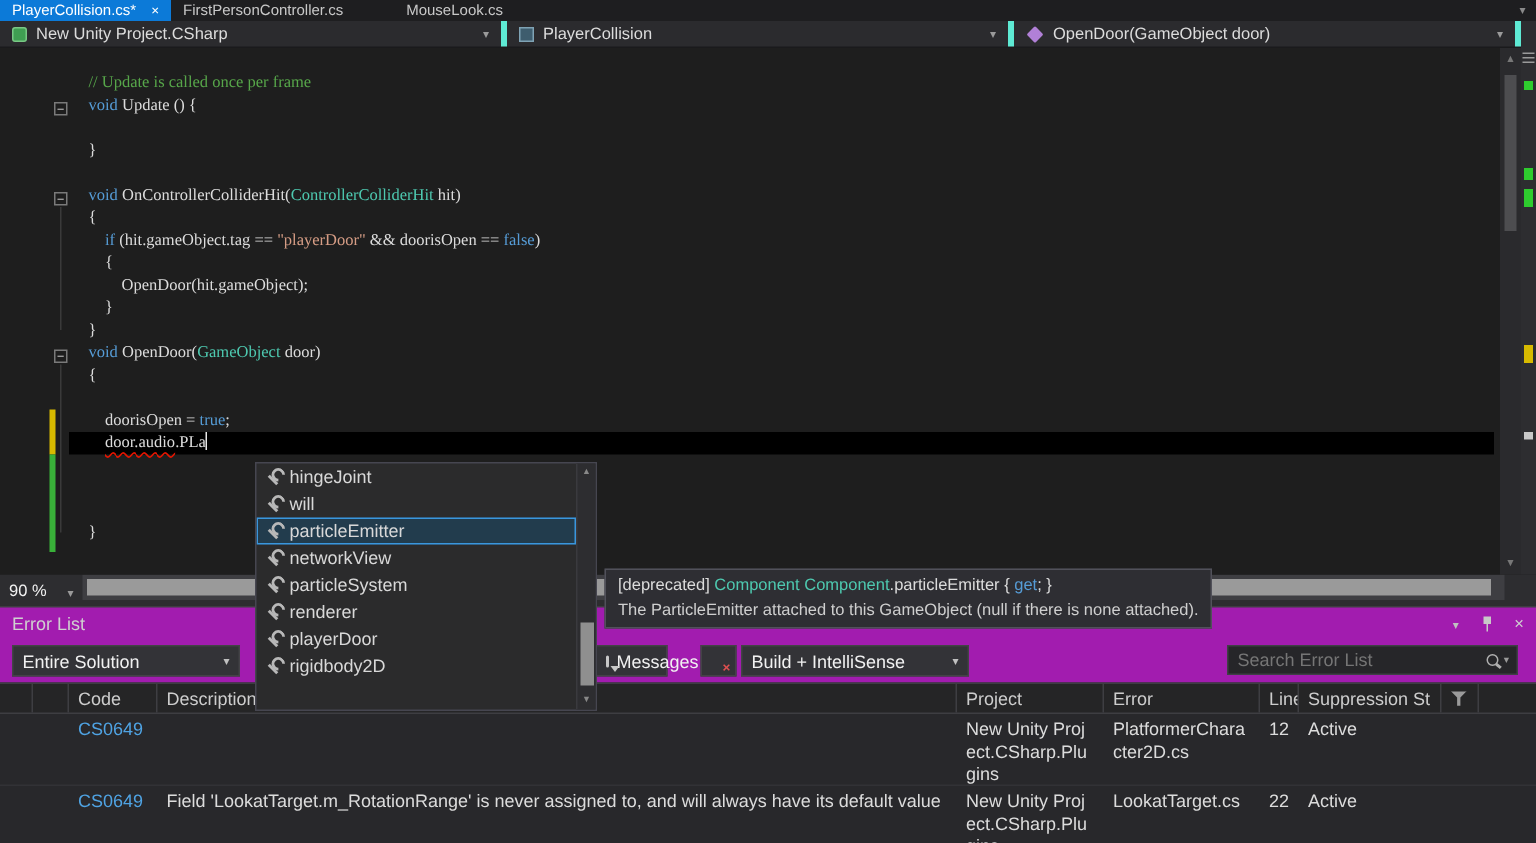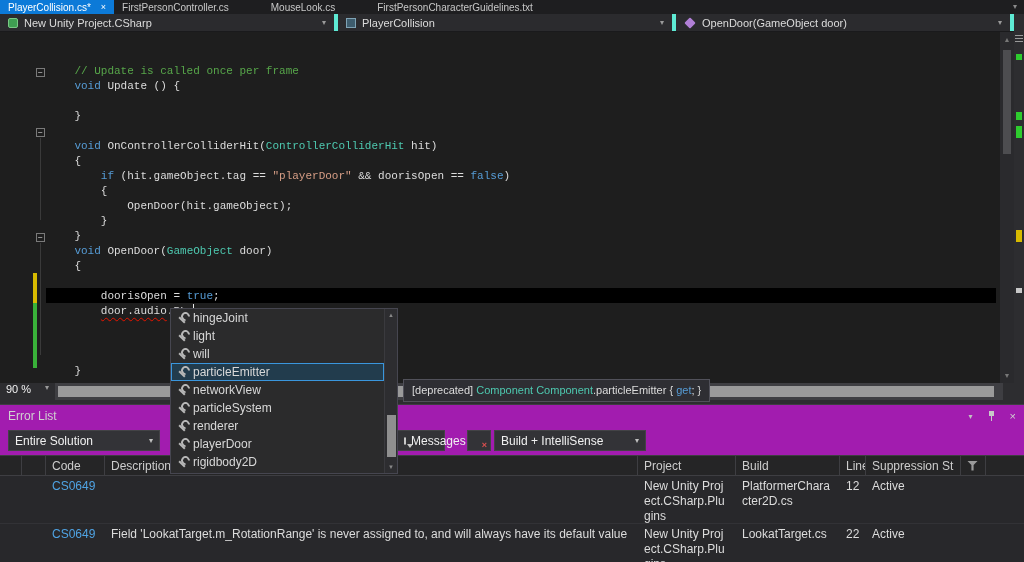--- a/index.html
+++ b/index.html
@@ -19,21 +19,21 @@
   .nav-dd{display:flex;align-items:center;gap:6px;padding:0 8px;border-right:4px solid #5eead4;color:#dcdcdc;width:338px}
   .nav-dd .chev{margin-left:auto;color:#9a9a9a;font-size:8px}
   .ic-proj{width:10px;height:10px;background:#3f9e52;border:1px solid #79c985;border-radius:2px;flex:0 0 10px}
   .ic-class{width:10px;height:10px;background:#3e5d6e;border:1px solid #7fa3b5;flex:0 0 10px}
   .ic-method{width:8px;height:8px;background:#b180d7;transform:rotate(45deg);border-radius:1px;flex:0 0 8px;margin:0 2px}
 
   
   .editor{position:absolute;left:0;top:32px;width:1024px;height:351px;background:#1e1e1e;z-index:5}
   .code-area{position:absolute;left:0;top:0;width:1000px;height:351px;background:#1e1e1e;overflow:hidden}
   .cur-line{position:absolute;left:46px;right:4px;top:256px;height:15px;background:#000}
-  .code-lines{position:absolute;left:48px;top:32px;font-family:Liberation Mono, monospace;font-size:11px;line-height:15px;white-space:pre}
+  .code-lines{position:absolute;left:48px;top:16px;font-family:Liberation Serif, serif;font-size:11px;line-height:15px;white-space:pre}
   .code-line{height:15px}
   .k{color:#569cd6}.t{color:#4ec9b0}.c{color:#57a64a}.s{color:#d69d85}.p{color:#dcdcdc}
   .sq{text-decoration-line:underline;text-decoration-style:wavy;text-decoration-color:#e51400;text-decoration-thickness:1px;text-underline-offset:3px}
   .caret{display:inline-block;width:1px;height:12px;background:#e8e8e8;vertical-align:-2px}
   .fold{position:absolute;left:36px;width:9px;height:9px;border:1px solid #7a7a7a;background:#1e1e1e;color:#c0c0c0;font:8px/7px "DejaVu Sans Mono",monospace;text-align:center}
   .fold-line{position:absolute;left:40px;width:1px;background:#3a3a3a}
   .chbar{position:absolute;left:33px;width:4px}
   .chbar.y{background:#d7ba00}
   .chbar.g{background:#39b139}
 
@@ -57,21 +57,21 @@
   .is-scroll{width:13px;background:#2d2d30;position:relative;border-left:1px solid #3a3a3e}
   .is-arrow{position:absolute;left:0;width:12px;height:12px;color:#888;font-size:6px;line-height:12px;text-align:center}
   .is-up{top:0}.is-down{bottom:0}
   .is-thumb{position:absolute;left:2px;width:9px;top:106px;height:42px;background:#8f8f8f}
 
   
   .tooltip{position:absolute;left:403px;top:347px;background:#2e2e33;border:1px solid #51515a;z-index:31;padding:2px 8px;font-size:11px;line-height:17px;color:#cfcfcf;white-space:nowrap}
 
   
   .bottomrow{position:absolute;left:0;top:383px;width:1024px;height:17px;display:flex;background:#2d2d30}
-  .zoom{width:56px;display:flex;align-items:flex-start;padding:0 6px;font-size:11px;color:#f1f1f1;border-right:1px solid #3e3e42;background:#2d2d30}
+  .zoom{width:56px;display:flex;align-items:flex-end;padding:0 6px;font-size:11px;color:#f1f1f1;border-right:1px solid #3e3e42;background:#2d2d30}
   .zoom .chev{margin-left:auto;font-size:8px;color:#9a9a9a}
   .hscroll{flex:1;position:relative;background:#3e3e42}
   .h-thumb{position:absolute;left:2px;top:3px;height:11px;width:936px;background:#9a9a9a}
   .corner{width:22px;background:#2d2d30;border-left:1px solid #3e3e42}
 
   
   .errorlist{position:absolute;left:0;top:404px;width:1024px;height:158px;background:#a21caf;border-top:1px solid #3e3e42;font-size:12px;z-index:1}
   .el-title-label{position:absolute;left:8px;top:4px;font-size:12px;color:#d0d0d0}
   .el-title-icons{position:absolute;right:8px;top:4px;display:flex;gap:14px;align-items:center;color:#c0c0c0;height:14px}
   .el-title-icons .tchev{font-size:8px}
@@ -134,23 +134,20 @@
     <div class="tab active">
       <span>PlayerCollision.cs*</span>
       <span class="tab-close">×</span>
     </div>
     <div class="tab inactive">
       <span>FirstPersonController.cs</span>
     </div>
     <div class="tab inactive">
       <span>MouseLook.cs</span>
     </div>
-    <div class="tab inactive">
-      <span>FirstPersonCharacterGuidelines.txt</span>
-    </div>
     <div class="tab-overflow">▾</div>
   </div>
 
   <div class="navbar">
     <div class="nav-dd">
       <span class="ic-proj"></span>
       <span>New Unity Project.CSharp</span>
       <span class="chev">▾</span>
     </div>
     <div class="nav-dd">
@@ -196,24 +193,20 @@
     </div>
 
     <div class="isense">
       <div class="isense-list">
           <div class="isense-item">
             <span class="wrench"></span>
             <span>hingeJoint</span>
           </div>
           <div class="isense-item">
             <span class="wrench"></span>
-            <span>light</span>
-          </div>
-          <div class="isense-item">
-            <span class="wrench"></span>
             <span>will</span>
           </div>
           <div class="isense-item selected">
             <span class="wrench"></span>
             <span>particleEmitter</span>
           </div>
           <div class="isense-item">
             <span class="wrench"></span>
             <span>networkView</span>
           </div>
@@ -236,20 +229,21 @@
         </div>
       <div class="is-scroll">
         <div class="is-arrow is-up">▲</div>
         <div class="is-thumb"></div>
         <div class="is-arrow is-down">▼</div>
       </div>
     </div>
 
     <div class="tooltip">
       <div><span class="p">[deprecated] </span><span class="t">Component</span><span class="p"> </span><span class="t">Component</span><span class="p">.particleEmitter { </span><span class="k">get</span><span class="p">; }</span></div>
+      <div>The ParticleEmitter attached to this GameObject (null if there is none attached).</div>
     </div>
   </div>
 
   <div class="bottomrow">
     <div class="zoom">
       <span>90 %</span>
       <span class="chev">▾</span>
     </div>
     <div class="hscroll">
       <div class="h-thumb"></div>
@@ -276,28 +270,35 @@
     <div class="btn btn-filter">
       <span class="filter-ic">
         <span class="funnel"></span>
         <span class="redx">×</span>
       </span>
     </div>
     <div class="combo combo-source">
       <span>Build + IntelliSense</span>
       <span class="chev">▾</span>
     </div>
+    <div class="searchbox">
+      <input value="" readonly="" placeholder="Search Error List" style="">
+      <span class="search-icons">
+        <span class="mag"></span>
+        <span class="schev">▾</span>
+      </span>
+    </div>
 
     <div class="el-header">
       <div class="hcell col-0"></div>
       <div class="hcell col-icon"></div>
       <div class="hcell col-code">Code</div>
       <div class="hcell col-desc">Description</div>
       <div class="hcell col-proj">Project</div>
-      <div class="hcell col-file">Build</div>
+      <div class="hcell col-file">Error</div>
       <div class="hcell col-line">Line</div>
       <div class="hcell col-supp">Suppression St</div>
       <div class="hcell col-fun">
         <span class="funnel"></span>
       </div>
     </div>
 
     <div class="el-rows">
         <div class="err-row">
           <div class="cell cell-icon"><span class="warn"><span>!</span></span></div>

